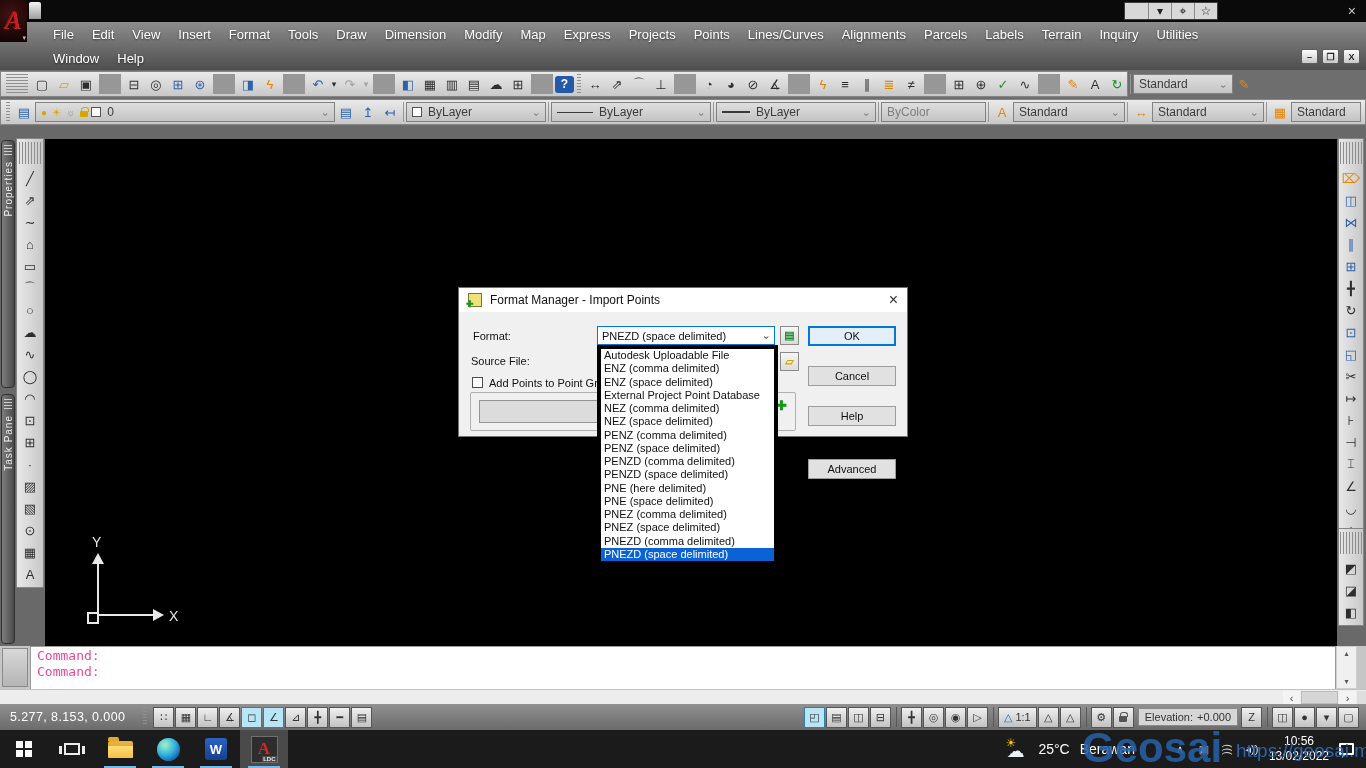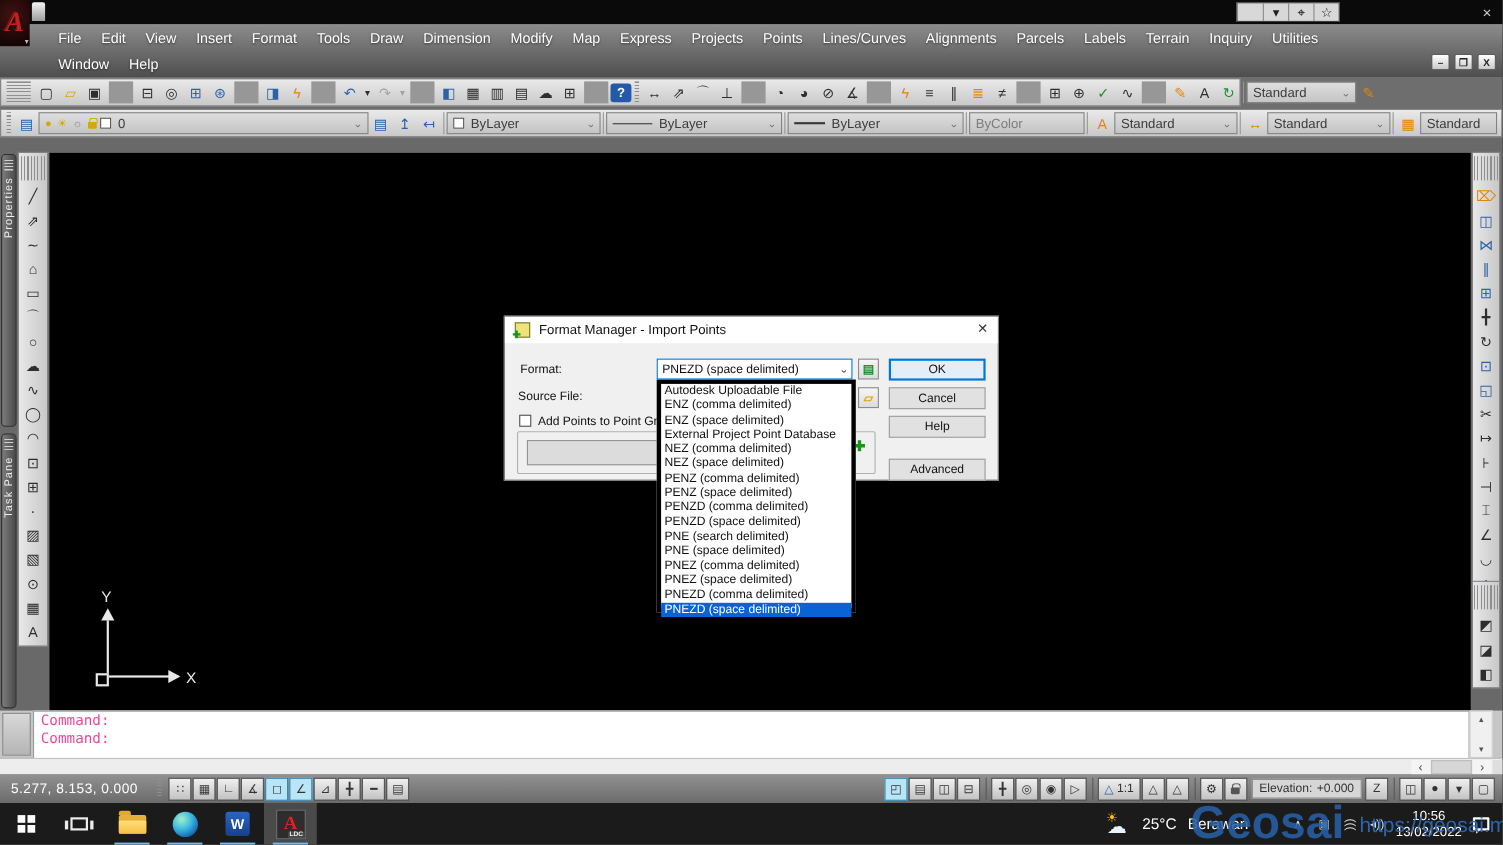--- a/index.html
+++ b/index.html
@@ -76,21 +76,21 @@
   
   #dialog{position:absolute;left:458px;top:161px;width:450px;height:150px;background:#f0f0f0;border:1px solid #707070;box-shadow:4px 5px 12px rgba(0,0,0,.55);z-index:40;overflow:visible;font-size:11px;color:#111}
   #dlg-title{height:24px;background:#fff;display:flex;align-items:center;padding:0 9px;font-size:12px}
   .dlg-ico{width:14px;height:14px;position:relative;margin-right:8px;flex:0 0 auto;background:#efe27a;border:1px solid #77772c}
   .dlg-ico .plus{position:absolute;left:-3px;bottom:-3px;color:#18961c;font-size:9px;font-weight:bold;line-height:1}
   #dlg-close{margin-left:auto;font-size:16px;color:#333;line-height:1}
   .dlabel{position:absolute;font-size:11px}
   #dcombo{position:absolute;left:138px;top:38px;width:178px;height:19px;background:#fff;border:1px solid #0078d7;display:flex;align-items:center;padding:0 4px;font-size:11px}
   #dcombo .chev{color:#333}
   .small-btn{position:absolute;width:19px;height:19px;background:linear-gradient(#f6f6f6,#dcdcdc);border:1px solid #8a8a8a;display:flex;align-items:center;justify-content:center;font-size:11px;font-weight:bold}
-  #btncol{position:absolute;left:349px;top:38px;width:88px;display:flex;flex-direction:column;gap:6px}
+  #btncol{position:absolute;left:349px;top:38px;width:88px;display:flex;flex-direction:column;gap:20px}
   .dbtn2{height:20px;background:#e1e1e1;border:1px solid #9d9d9d;display:flex;align-items:center;justify-content:center;font-size:11px;color:#111}
   .dbtn2.focused{border:2px solid #0078d7;background:#e4eef9}
   .dbtn2:nth-child(4){margin-top:13px}
   #dchk{position:absolute;left:13px;top:89px;width:11px;height:11px;background:#fff;border:1px solid #4d4d4d}
   #grpbox{position:absolute;left:11px;top:104px;width:326px;height:39px;border:1px solid #b0b0b0;border-radius:2px}
   #grpfield{position:absolute;left:8px;top:7px;width:212px;height:23px;background:#dcdcdc;border:1px solid #949494}
   #grp-plus{position:absolute;left:317px;top:110px;color:#18961c;font-size:13px;font-weight:bold;z-index:41}
   #dlist{position:absolute;left:138px;top:57px;width:181px;height:212px;background:#fff;border:4px solid #000000;z-index:50}
   .ditem{height:13.25px;line-height:13.25px;font-size:11px;padding-left:3px;color:#111;white-space:nowrap;overflow:hidden}
   .ditem.selected{background:#0a63d6;color:#fff}
@@ -604,21 +604,21 @@
           <div class="ditem">Autodesk Uploadable File</div>
           <div class="ditem">ENZ (comma delimited)</div>
           <div class="ditem">ENZ (space delimited)</div>
           <div class="ditem">External Project Point Database</div>
           <div class="ditem">NEZ (comma delimited)</div>
           <div class="ditem">NEZ (space delimited)</div>
           <div class="ditem">PENZ (comma delimited)</div>
           <div class="ditem">PENZ (space delimited)</div>
           <div class="ditem">PENZD (comma delimited)</div>
           <div class="ditem">PENZD (space delimited)</div>
-          <div class="ditem">PNE (search delimited)</div>
+          <div class="ditem">PNE (here delimited)</div>
           <div class="ditem">PNE (space delimited)</div>
           <div class="ditem">PNEZ (comma delimited)</div>
           <div class="ditem">PNEZ (space delimited)</div>
           <div class="ditem">PNEZD (comma delimited)</div>
           <div class="ditem selected">PNEZD (space delimited)</div>
         </div>
     </div>
   </div>
 
   <div id="cmd">

